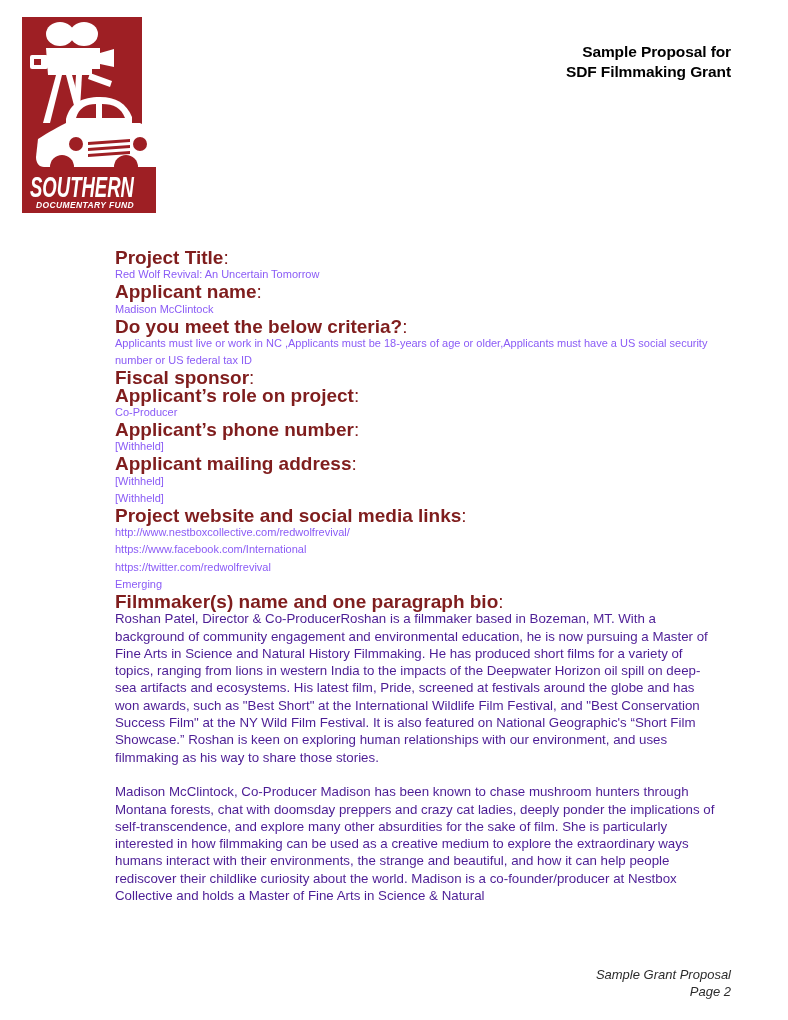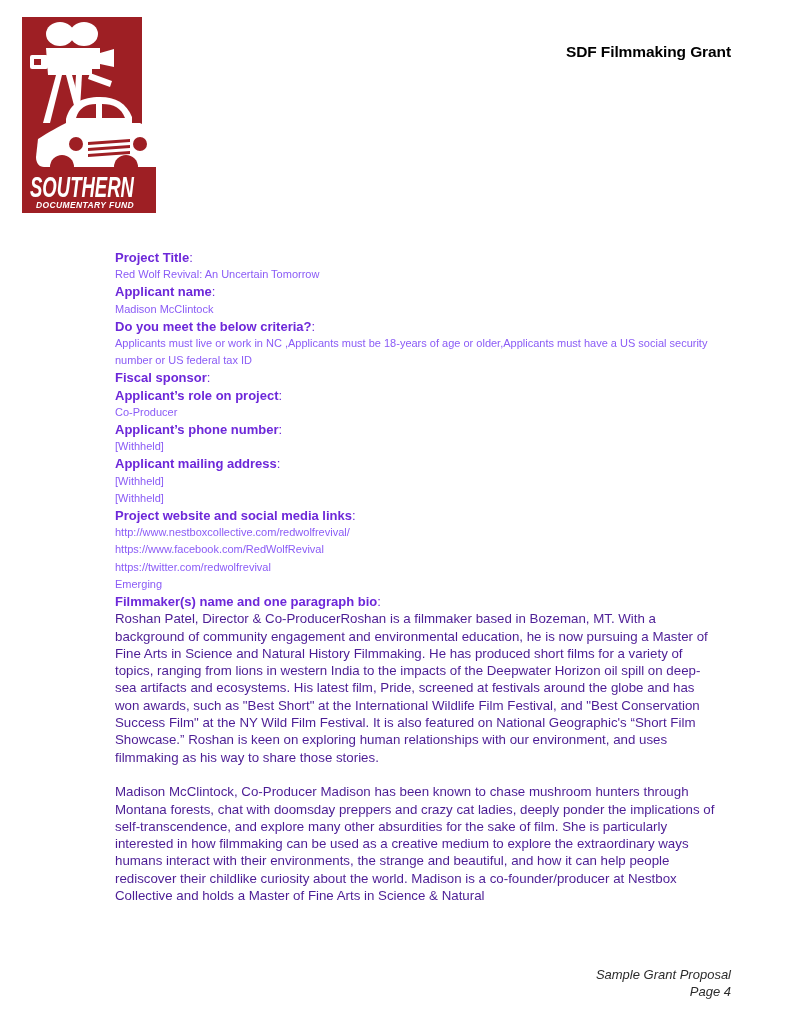--- a/index.html
+++ b/index.html
@@ -53,24 +53,24 @@
 
   
   .doc-body {
     position: absolute;
     left: 115px;
     top: 249px;
     width: 606px;
   }
 
   .field-label {
-    font-size: 13px;
+    font-size: 19px;
     font-weight: bold;
     line-height: 17.2px;
-    color: #6d28d9;
+    color: #7f1d1d;
     margin: 0;
   }
   .field-label .colon { font-weight: normal; }
 
   .field-value {
     font-size: 11px;
     font-weight: normal;
     line-height: 17.2px;
     color: #8b5cf6;
     margin: 0;
@@ -153,20 +153,21 @@
 
       <path d="M0 150 L14 150 L22 156 L120 156 L120 150 L134 150 L134 196 L0 196 Z" fill="#9E1F24"></path>
       <rect x="0" y="152" width="120" height="44" fill="#9E1F24"></rect>
 
       <text x="8" y="180" font-family="'Liberation Sans', sans-serif" font-size="30" font-weight="bold" font-style="italic" fill="#ffffff" textLength="104" lengthAdjust="spacingAndGlyphs">SOUTHERN</text>
       <text x="14" y="191" font-family="'Liberation Sans', sans-serif" font-size="9" font-weight="bold" font-style="italic" letter-spacing="0.4" fill="#ffffff" textLength="98" lengthAdjust="spacingAndGlyphs">DOCUMENTARY FUND</text>
     </svg>
   </div>
 
   <div class="header-title">
+    <span class="line">Sample Proposal for</span>
     <span class="line">SDF Filmmaking Grant</span>
   </div>
 </div>
 
 <div class="doc-body">
   <div id="fields-root">
       <p class="field-label">Project Title<span class="colon">:</span></p>
       <p class="field-value">Red Wolf Revival: An Uncertain Tomorrow</p>
       <p class="field-label">Applicant name<span class="colon">:</span></p>
       <p class="field-value">Madison McClintock</p>
@@ -175,28 +176,28 @@
       <p class="field-label">Fiscal sponsor<span class="colon">:</span></p>
       <p class="field-label">Applicant’s role on project<span class="colon">:</span></p>
       <p class="field-value">Co-Producer</p>
       <p class="field-label">Applicant’s phone number<span class="colon">:</span></p>
       <p class="field-value">[Withheld]</p>
       <p class="field-label">Applicant mailing address<span class="colon">:</span></p>
       <p class="field-value">[Withheld]</p>
       <p class="field-value">[Withheld]</p>
       <p class="field-label">Project website and social media links<span class="colon">:</span></p>
       <p class="field-value">http://www.nestboxcollective.com/redwolfrevival/</p>
-      <p class="field-value">https://www.facebook.com/RedWolfRevival</p>
+      <p class="field-value">https://www.facebook.com/International</p>
       <p class="field-value">https://twitter.com/redwolfrevival</p>
       <p class="field-value">Emerging</p>
       <p class="field-label">Filmmaker(s) name and one paragraph bio<span class="colon">:</span></p>
     </div>
   <div id="bios-root">
       <p class="bio-paragraph">Roshan Patel, Director &amp; Co-ProducerRoshan is a filmmaker based in Bozeman, MT. With a background of community engagement and environmental education, he is now pursuing a Master of Fine Arts in Science and Natural History Filmmaking. He has produced short films for a variety of topics, ranging from lions in western India to the impacts of the Deepwater Horizon oil spill on deep-sea artifacts and ecosystems. His latest film, Pride, screened at festivals around the globe and has won awards, such as "Best Short" at the International Wildlife Film Festival, and "Best Conservation Success Film" at the NY Wild Film Festival. It is also featured on National Geographic's “Short Film Showcase.” Roshan is keen on exploring human relationships with our environment, and uses filmmaking as his way to share those stories.</p>
       <div class="para-gap"></div>
       <p class="bio-paragraph">Madison McClintock, Co-Producer Madison has been known to chase mushroom hunters through Montana forests, chat with doomsday preppers and crazy cat ladies, deeply ponder the implications of self-transcendence, and explore many other absurdities for the sake of film. She is particularly interested in how filmmaking can be used as a creative medium to explore the extraordinary ways humans interact with their environments, the strange and beautiful, and how it can help people rediscover their childlike curiosity about the world. Madison is a co-founder/producer at Nestbox Collective and holds a Master of Fine Arts in Science &amp; Natural</p>
     </div>
 </div>
 
 <div class="page-footer">
   <span class="line">Sample Grant Proposal</span>
-  <span class="line">Page 4</span>
+  <span class="line">Page 2</span>
 </div>
 
 </body></html>

